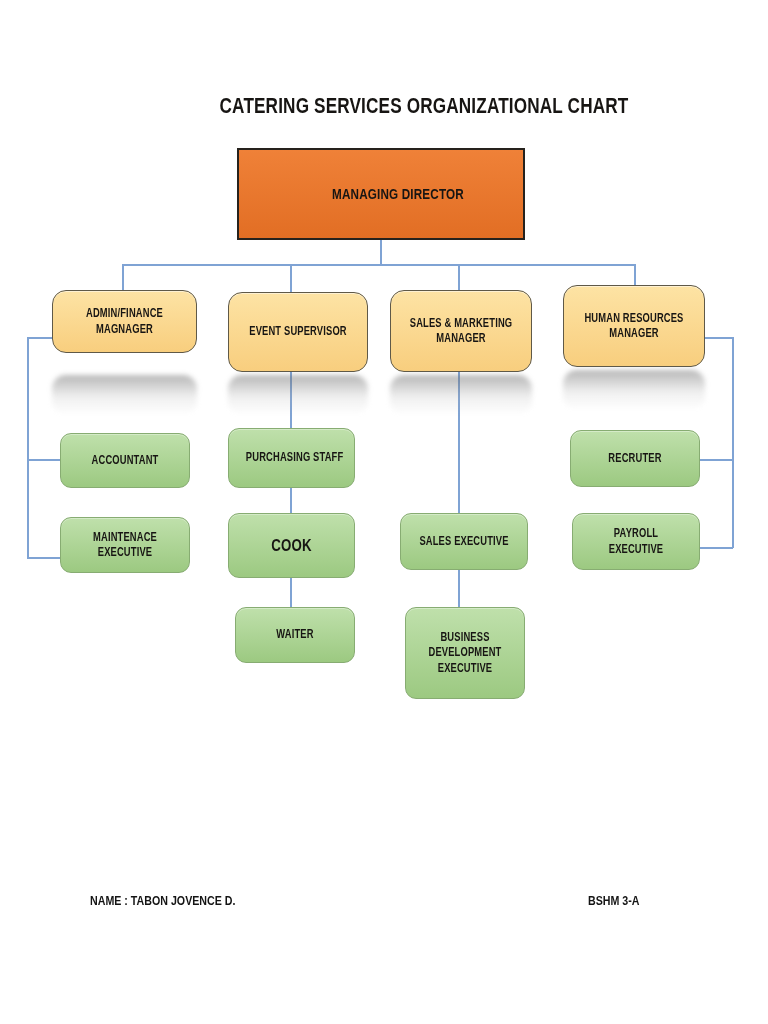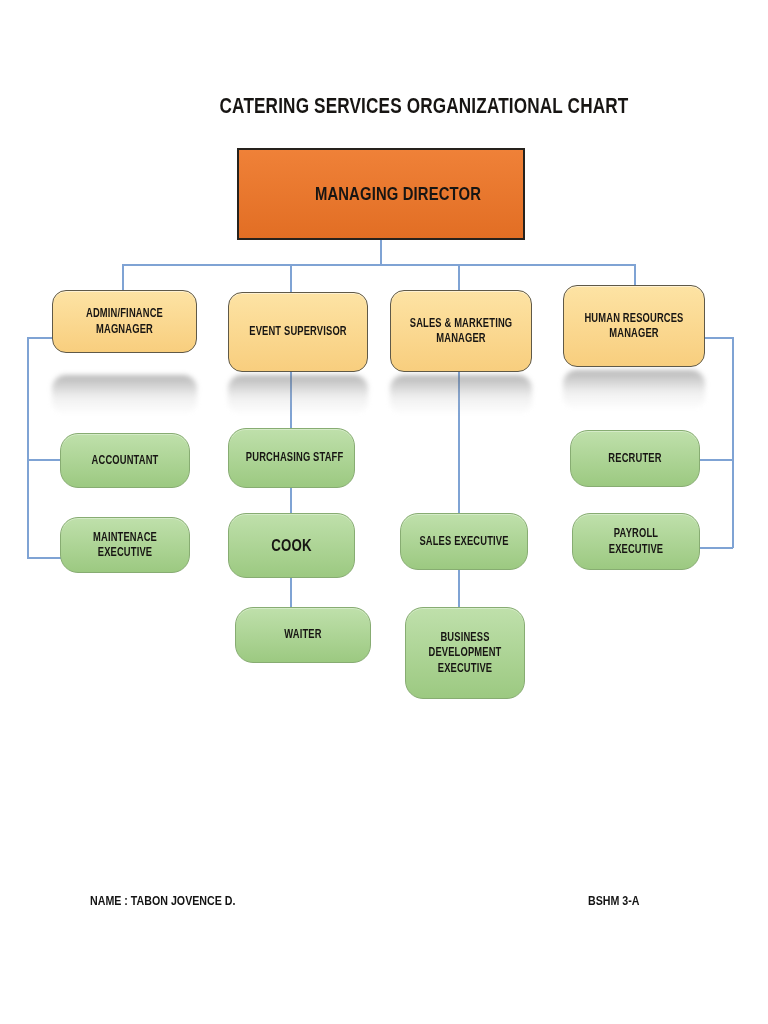--- a/index.html
+++ b/index.html
@@ -6,26 +6,26 @@
   .page{position:relative;width:768px;height:1024px;background:#ffffff;overflow:hidden;
         font-family:"Liberation Sans", sans-serif;}
   .t{display:inline-block;width:100%;text-align:center;font-weight:700;color:#171513;
      transform:scaleX(0.78);transform-origin:center center;line-height:1.28;letter-spacing:.2px;}
   .nowrap{white-space:nowrap;}
   .title{position:absolute;left:0;top:92px;width:768px;text-align:center;font-size:22px;
          font-weight:700;color:#141414;padding-left:40px;}
   .box{position:absolute;display:flex;align-items:center;justify-content:center;
        box-sizing:border-box;z-index:2;}
   .root{background:linear-gradient(180deg,#EF8138,#E26E24);border:2.5px solid #26221d;
-        font-size:19px;padding-left:34px;}
+        font-size:15px;padding-left:34px;}
   .mgr{background:linear-gradient(180deg,#FDE3A4,#F8CE7E);border:1.5px solid #5f5948;
        border-radius:14px;font-size:12px;padding:0 4px;
        box-shadow:inset 0 1px 0 rgba(255,255,255,.5);}
   .rep{background:linear-gradient(180deg,#BFE0AB,#9CC981);border:1.2px solid #87ac72;
-       border-radius:18px;font-size:12px;padding:0 4px;
+       border-radius:11px;font-size:12px;padding:0 4px;
        box-shadow:inset 0 1px 0 rgba(255,255,255,.35);}
   .line{position:absolute;background:#7FA3D4;z-index:1;}
   .vline{width:1.5px;}
   .hline{height:1.5px;}
   .refl{position:absolute;z-index:1;border-radius:14px;filter:blur(2.5px);
         background:linear-gradient(180deg,rgba(105,105,105,.48),rgba(170,170,170,.18) 55%,rgba(255,255,255,0));}
   .footer-text{position:absolute;font-size:13px;font-weight:700;color:#141414;
                transform:scaleX(0.82);transform-origin:left center;white-space:nowrap;}
 </style>
 </head>
@@ -90,21 +90,21 @@
   </div>
 
   <div class="box rep" style="left:228px;top:428px;width:127px;height:60px;">
     <span class="t nowrap">PURCHASING STAFF</span>
   </div>
 
   <div class="box rep" style="left:228px;top:513px;width:127px;height:65px;font-size:17px;">
     <span class="t nowrap">COOK</span>
   </div>
 
-  <div class="box rep" style="left:235px;top:607px;width:136px;height:56px;">
+  <div class="box rep" style="left:235px;top:607px;width:120px;height:56px;">
     <span class="t nowrap">WAITER</span>
   </div>
 
 
   <div class="box rep" style="left:400px;top:513px;width:128px;height:57px;">
     <span class="t nowrap">SALES EXECUTIVE</span>
   </div>
 
   <div class="box rep" style="left:405px;top:607px;width:120px;height:92px;">
     <span class="t">BUSINESS DEVELOPMENT EXECUTIVE</span>

